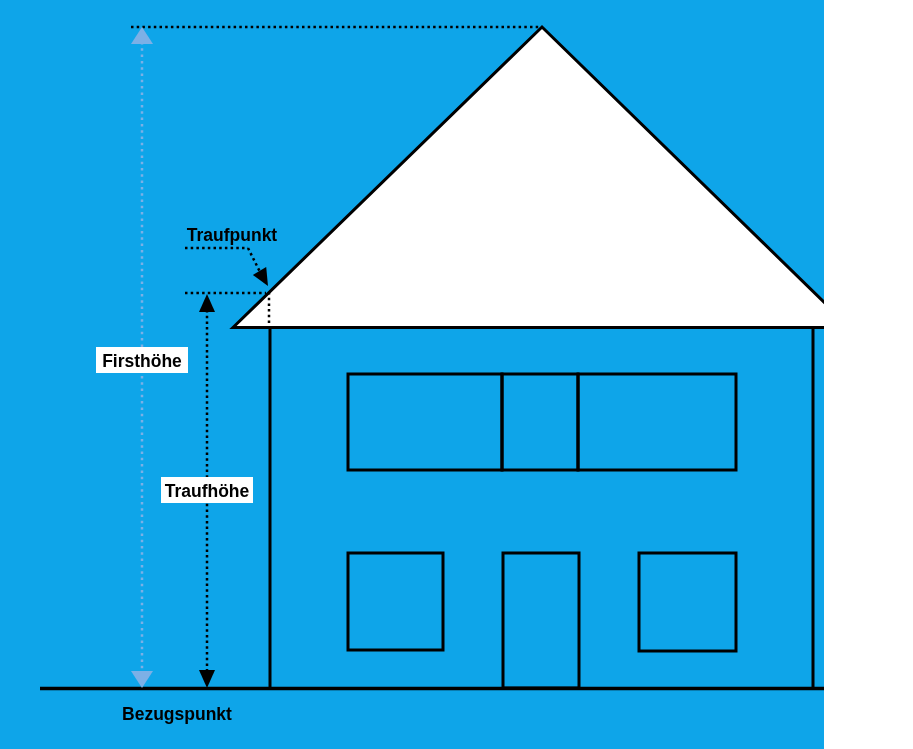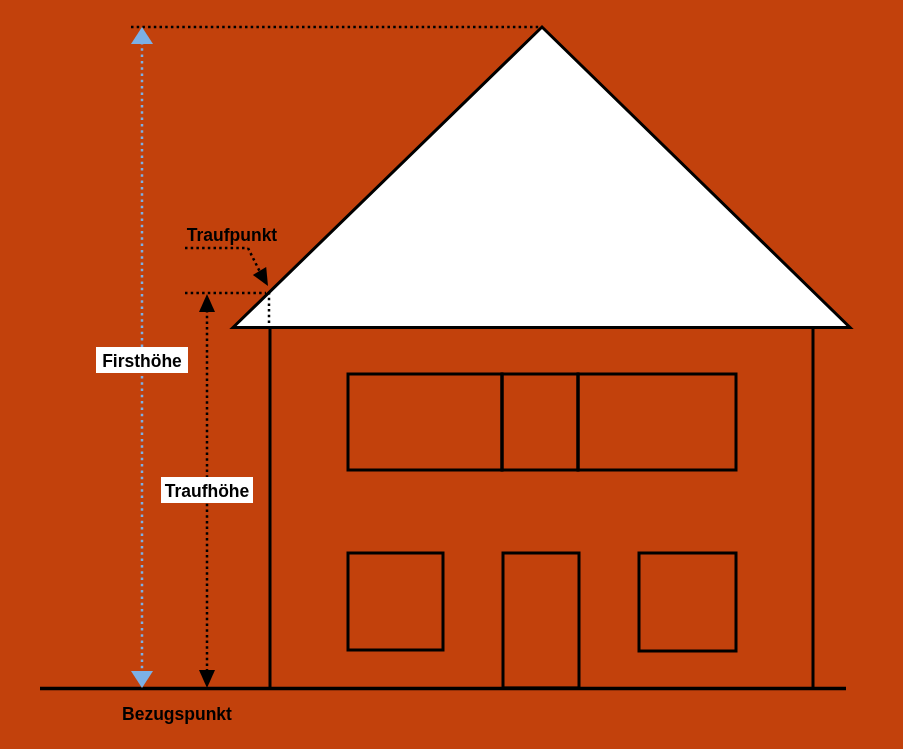--- a/index.html
+++ b/index.html
@@ -2,23 +2,23 @@
 <html><head>
 <meta charset="utf-8">
 <style>
   html, body {
     margin: 0;
     padding: 0;
     background: #ffffff;
   }
   .canvas {
     position: relative;
-    width: 903px;
+    width: 824px;
     height: 749px;
-    background: #c2410c;
+    background: #0ea5e9;
     overflow: hidden;
   }
   svg { display: block; }
   .solid {
     stroke: #000000;
     stroke-width: 3;
     fill: none;
   }
   .solid-thick {
     stroke: #000000;

